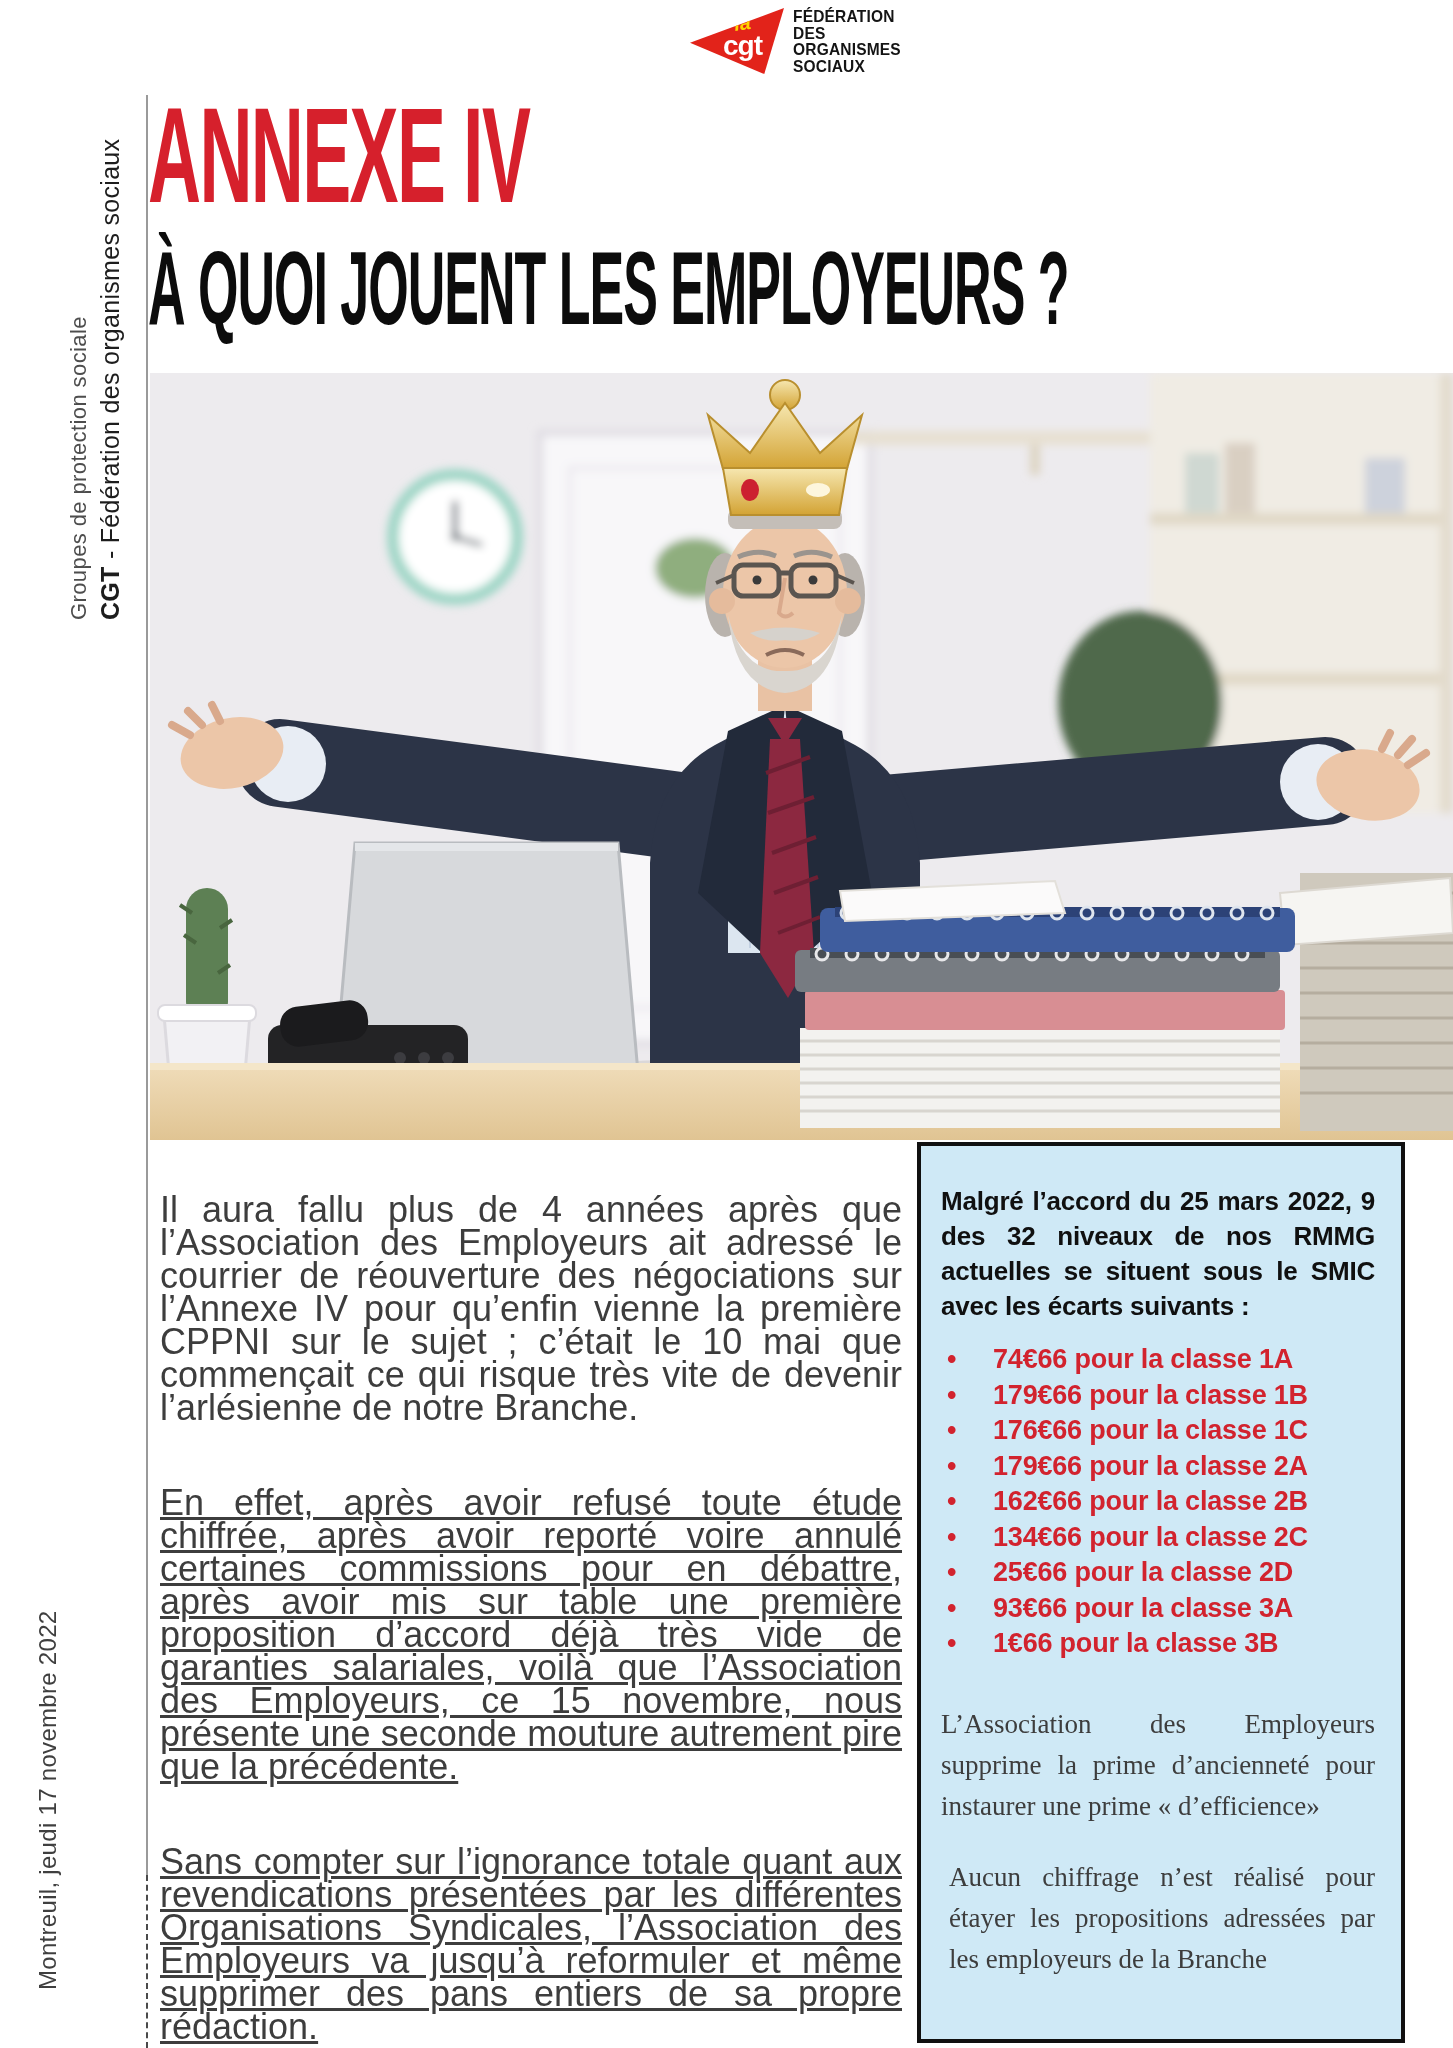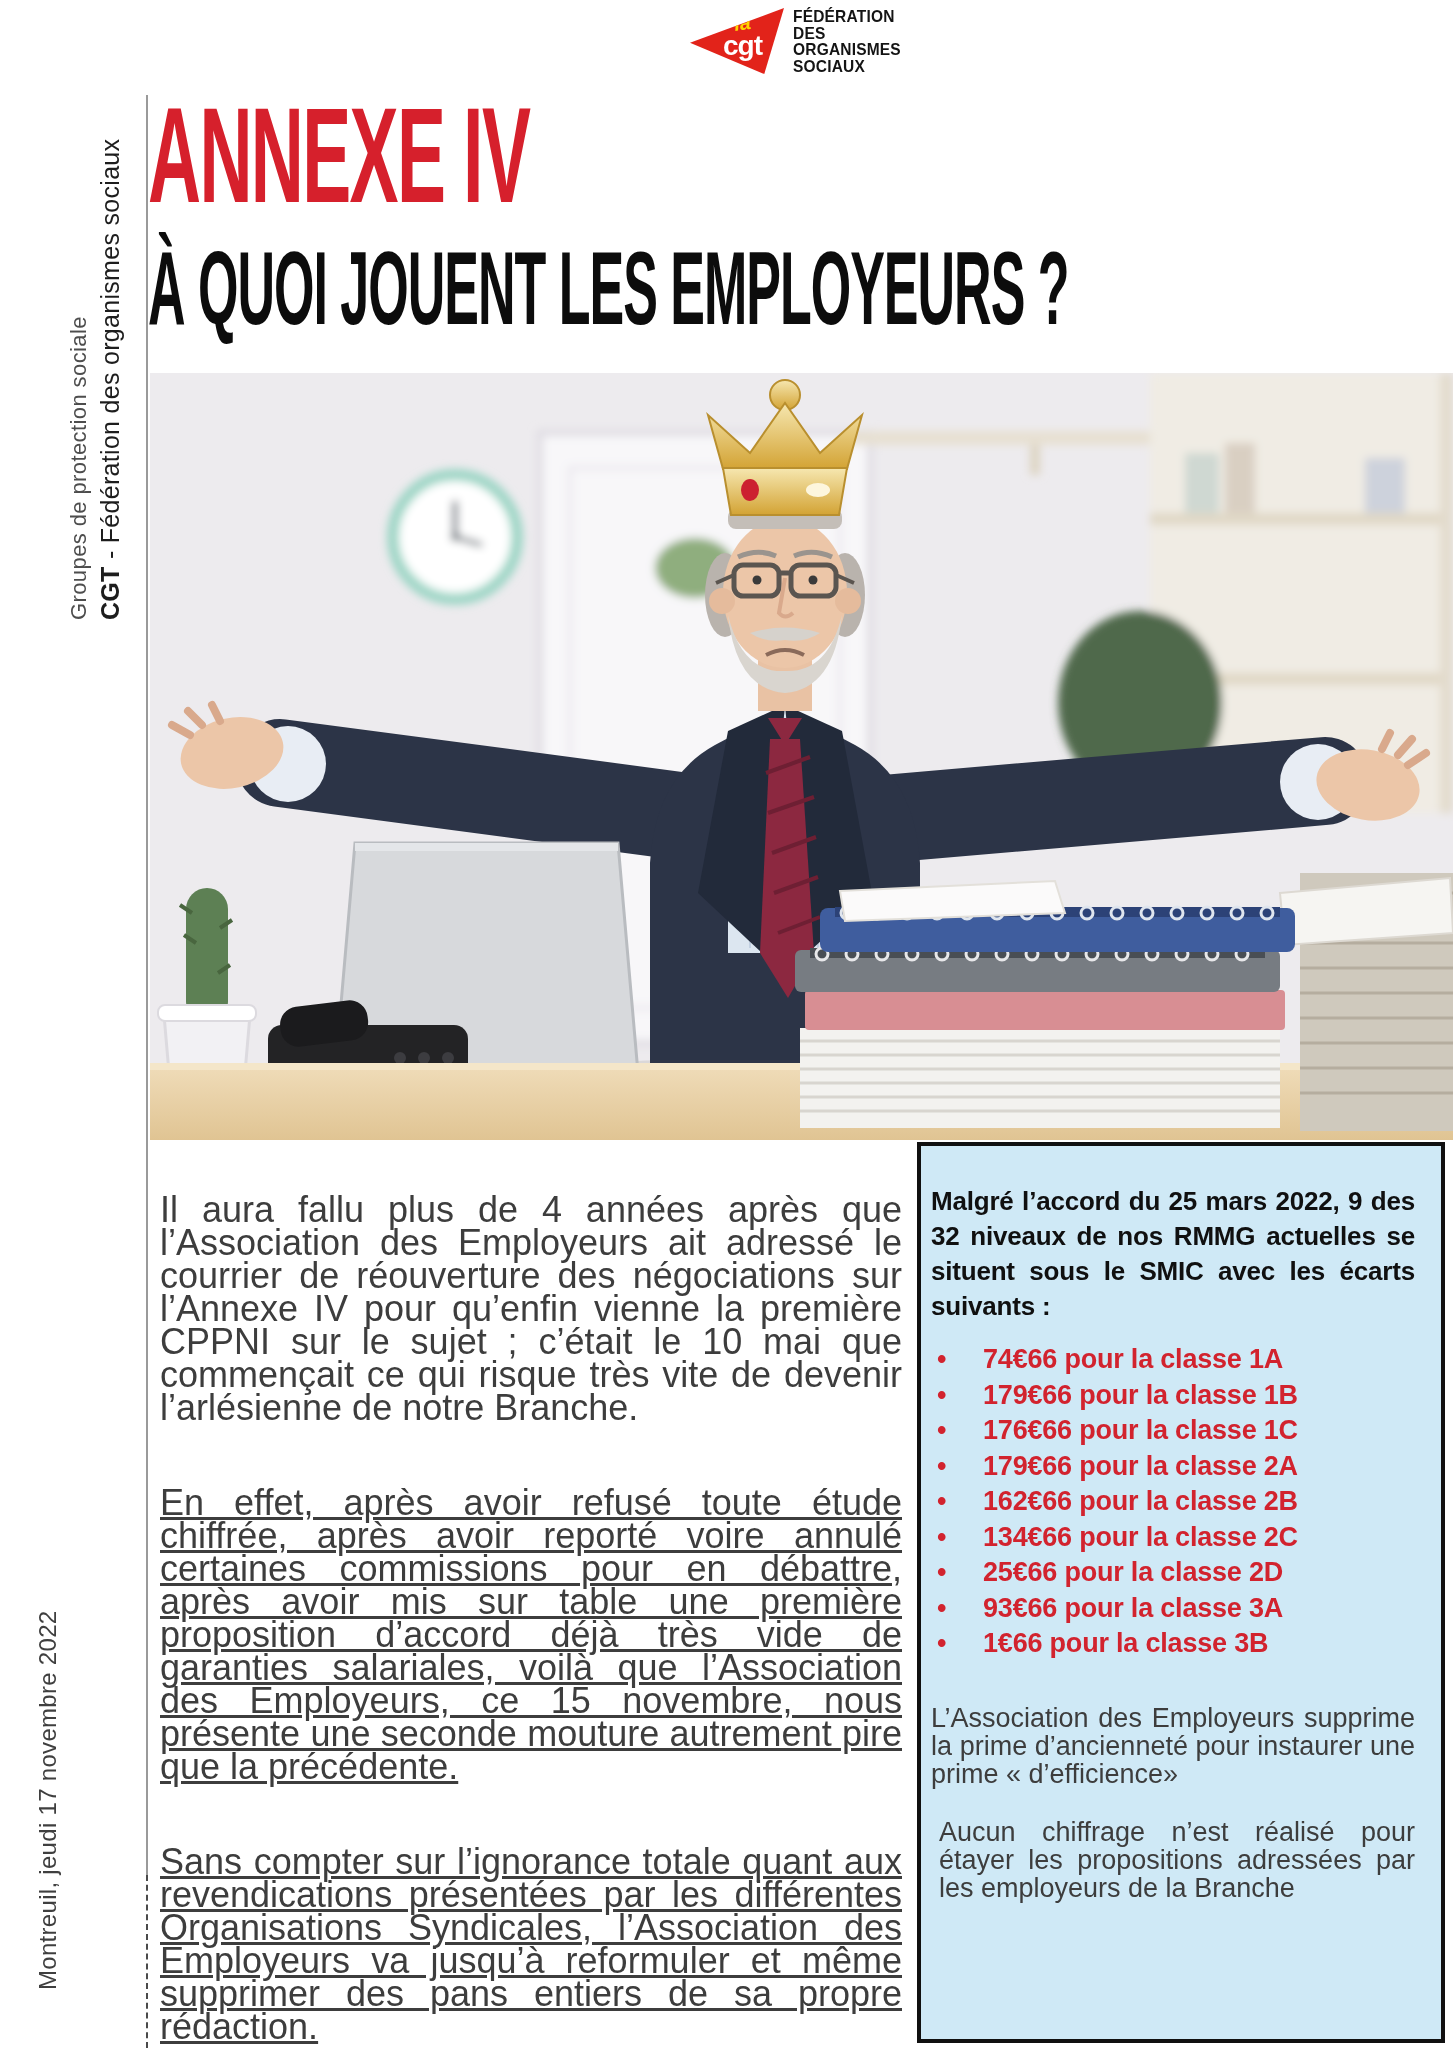--- a/index.html
+++ b/index.html
@@ -43,30 +43,30 @@
          background:#eceaee;overflow:hidden;}
   .photo svg{display:block;width:100%;height:100%;}
 
   
   .bodycol{position:absolute;left:160px;top:1193px;width:742px;
            font-size:36px;line-height:33px;color:#3d3d3d;text-align:justify;}
   .bodycol p{margin:0;}
   .bodycol p + p{margin-top:62px;text-decoration:underline;}
 
   
-  .infobox{position:absolute;left:917px;top:1142px;width:528px;height:901px;
+  .infobox{position:absolute;left:917px;top:1142px;width:488px;height:901px;
            box-sizing:border-box;background:#cfe9f6;border:4px solid #101010;
-           padding:38px 26px 26px 10px;}
+           padding:38px 26px 26px 20px;}
   .infobox .intro{font-size:26px;line-height:35px;font-weight:700;color:#101010;
                   text-align:justify;letter-spacing:-.2px;}
   .infobox ul{list-style:none;margin:18px 0 0 0;padding:0;}
   .infobox li{display:flex;font-size:27px;line-height:35.5px;font-weight:700;
               color:#d2232e;letter-spacing:-.2px;}
   .infobox li .blt{width:46px;flex:0 0 46px;text-align:left;padding-left:6px;}
-  .note{font-size:27px;line-height:28px;color:#3d3d3d;text-align:justify;}
+  .note{font-size:27px;line-height:41px;color:#3d3d3d;text-align:justify;font-family:Liberation Serif, serif;}
   .note1{margin-top:42px;}
   .note2{margin-top:30px;margin-left:8px;}
 </style>
 </head>
 <body>
 
 <div class="page">
 
   <div class="logo">
     <div class="logo-mark">

